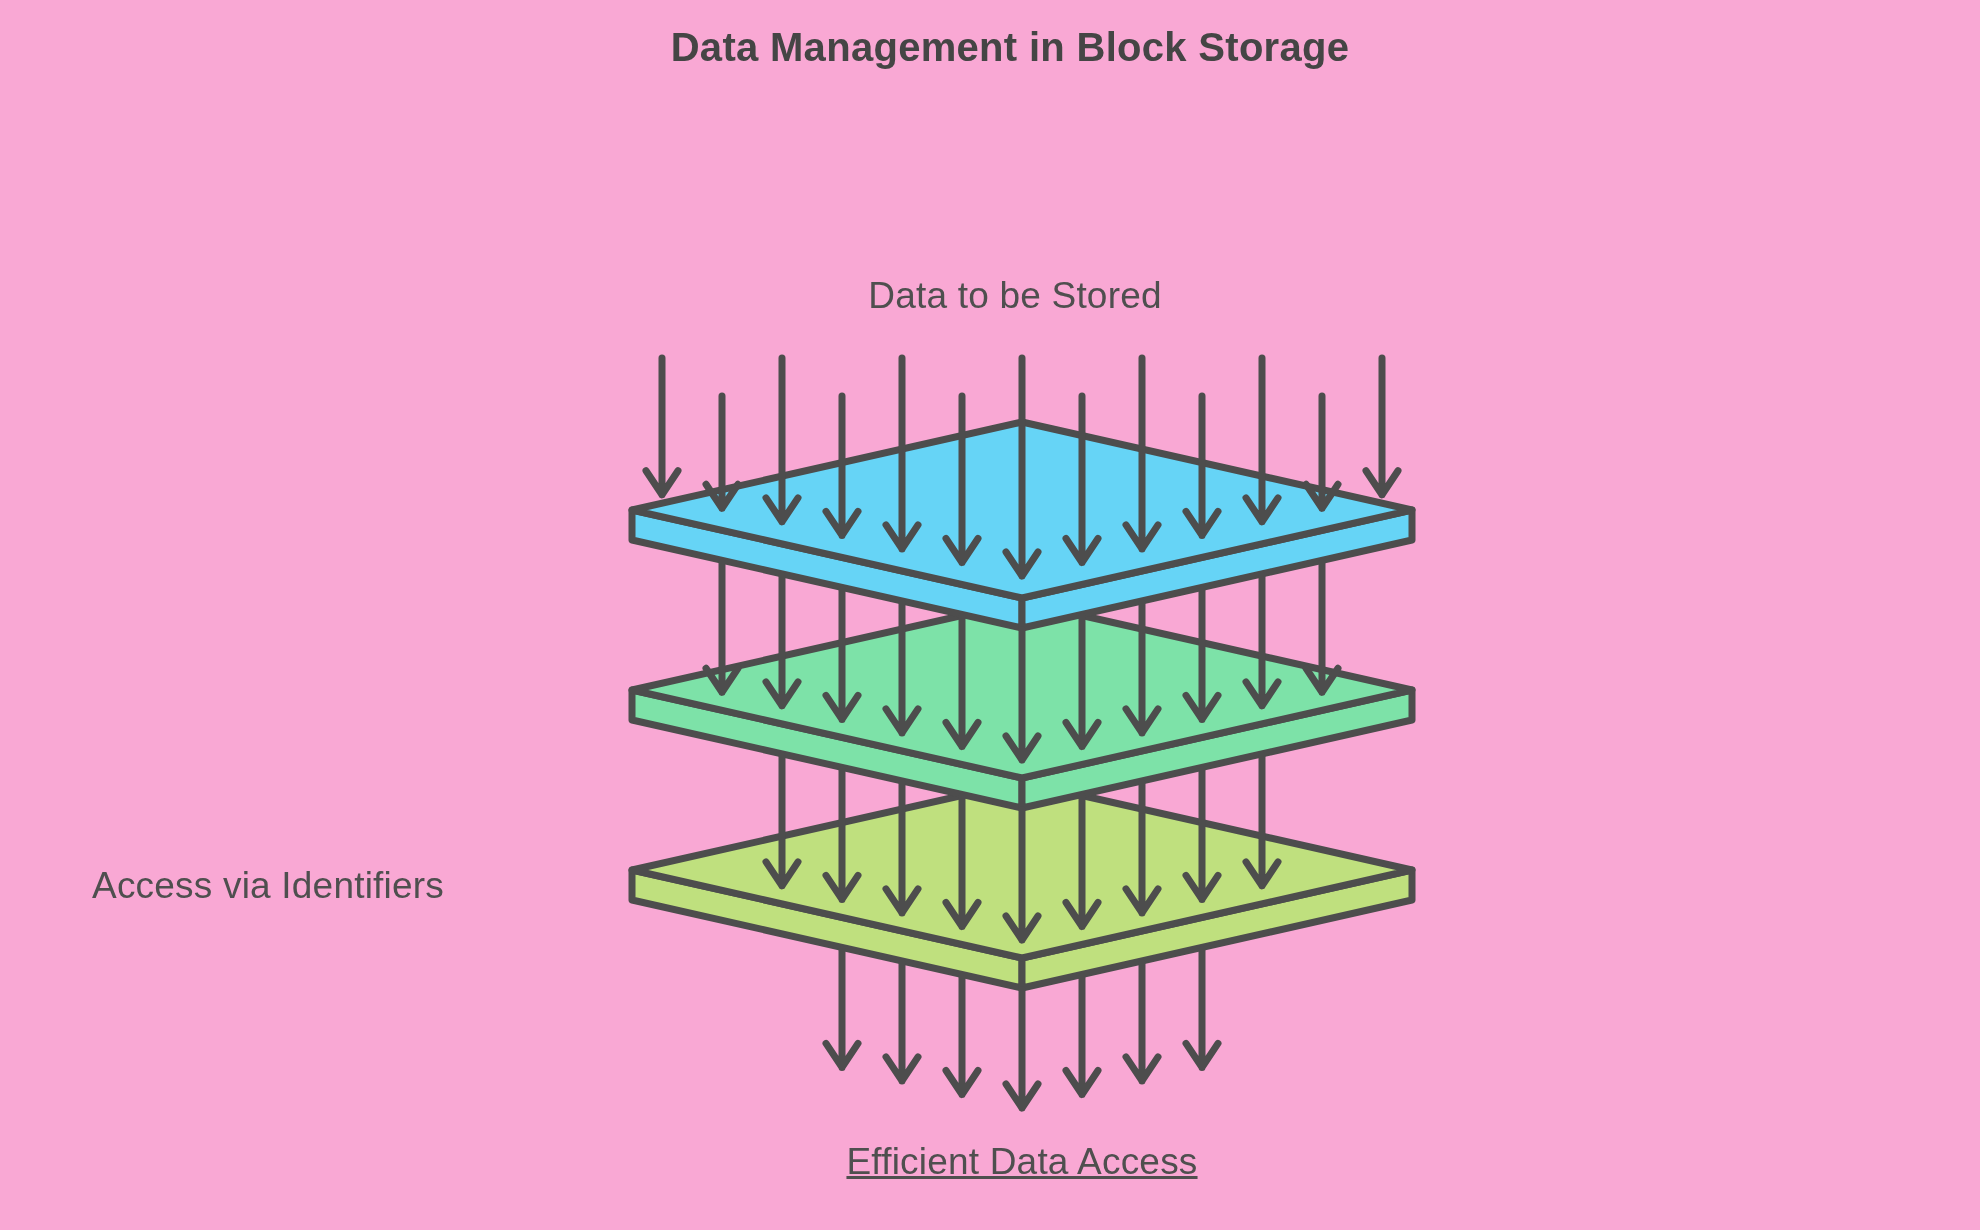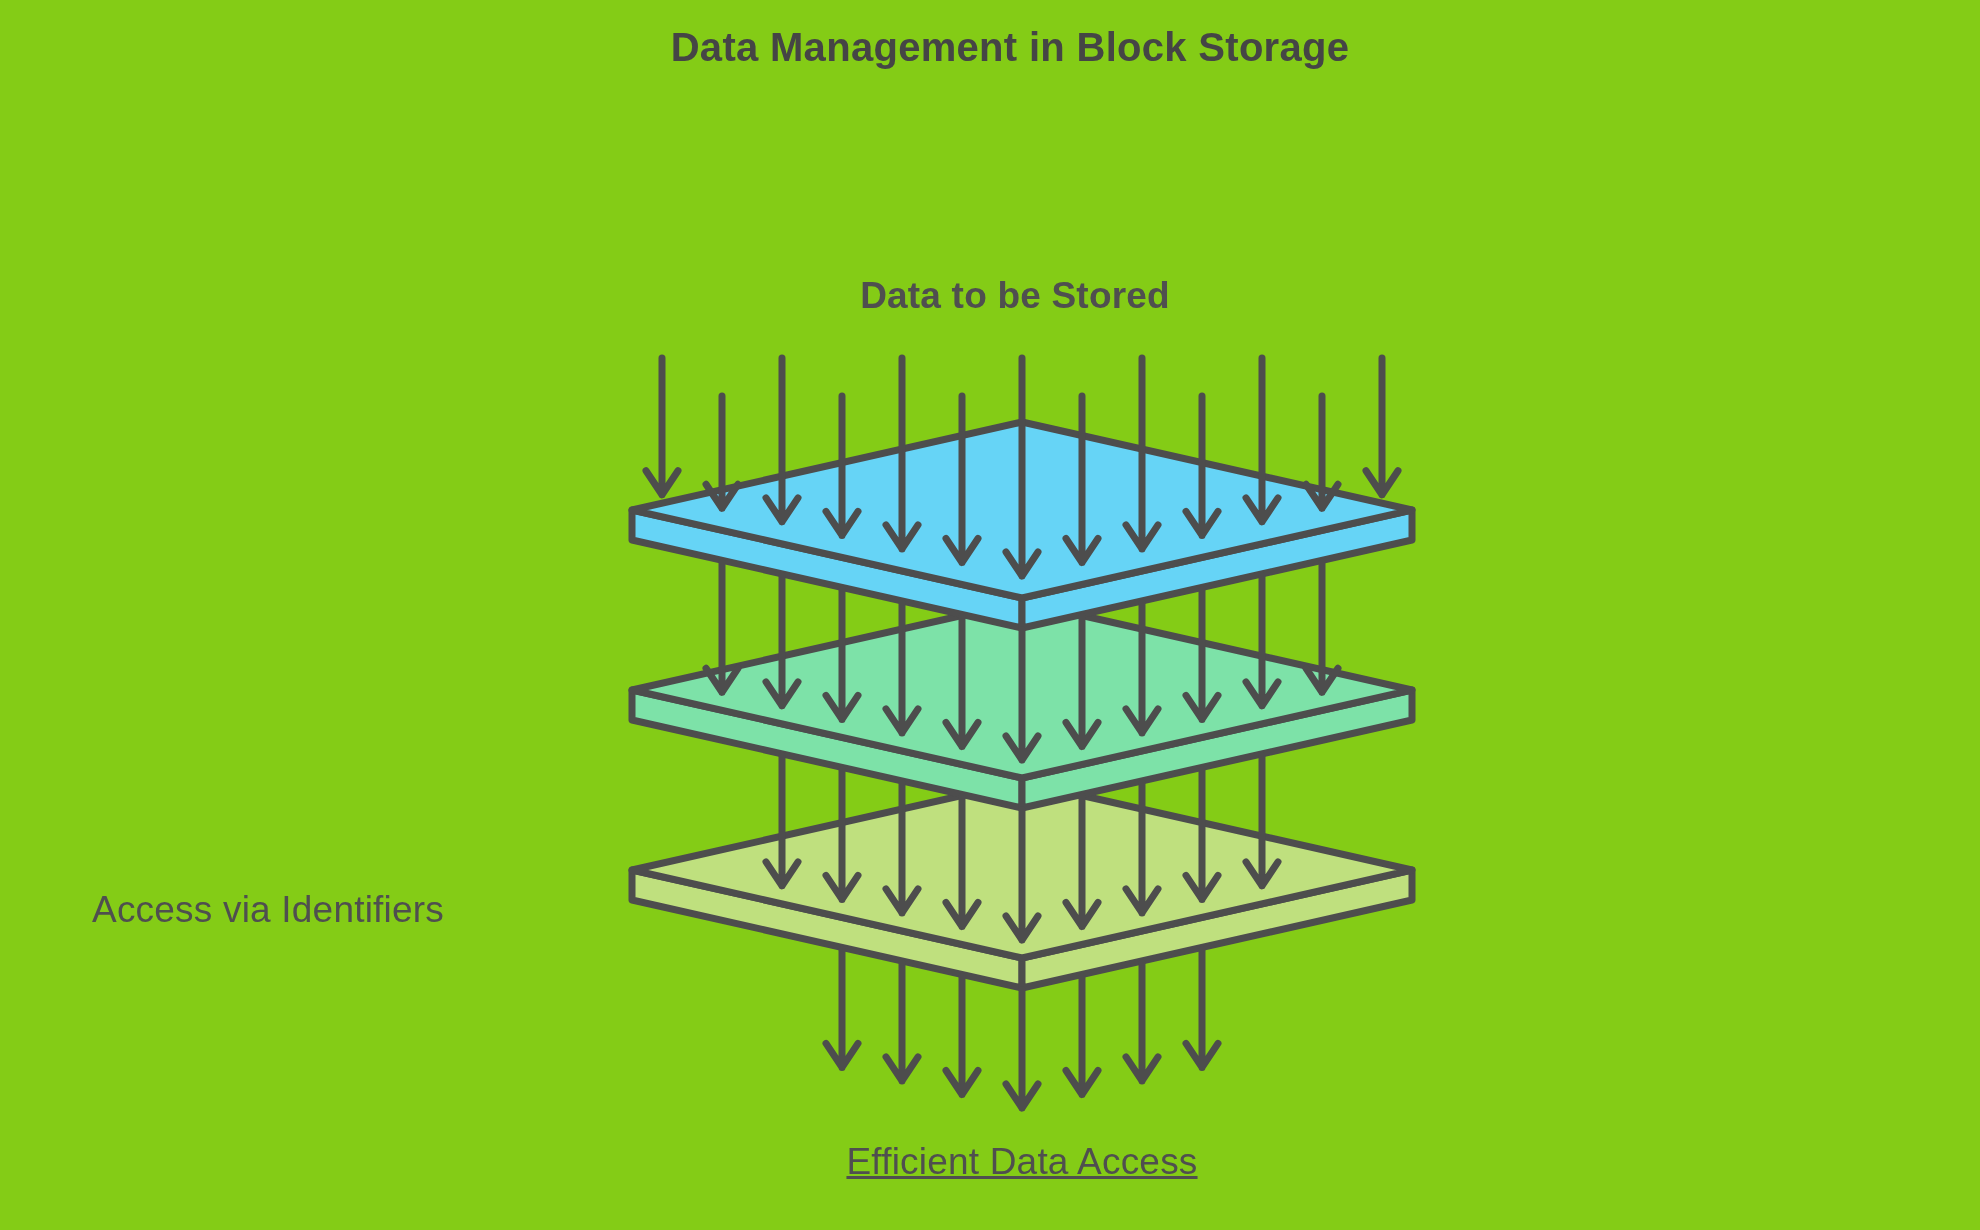--- a/index.html
+++ b/index.html
@@ -1,19 +1,19 @@
 <!DOCTYPE html>
 <html><head>
 <meta charset="utf-8">
 <style>
   html,body{margin:0;padding:0;background:#ffffff;}
   .stage{
     position:relative;
     width:1980px;height:1230px;
-    background:#84cc16;
+    background:#f9a8d4;
     overflow:hidden;
     font-family:"Liberation Sans", sans-serif;
   }
   .stage svg{position:absolute;left:0;top:0;}
   .label{
     position:absolute;
     transform:translate(-50%,-50%);
     white-space:nowrap;
     color:#4f4f4f;
     font-size:37px;
@@ -92,20 +92,20 @@
         <path d="M962,976.4615384615385L962,1094.4615384615386M946,1070.4615384615386L962,1094.4615384615386L978,1070.4615384615386" fill="none" stroke="#4d4d4d" stroke-width="7" stroke-linecap="round" stroke-linejoin="round"></path>
         <path d="M1022,990L1022,1108M1006,1084L1022,1108L1038,1084" fill="none" stroke="#4d4d4d" stroke-width="7" stroke-linecap="round" stroke-linejoin="round"></path>
         <path d="M1082,976.4615384615385L1082,1094.4615384615386M1066,1070.4615384615386L1082,1094.4615384615386L1098,1070.4615384615386" fill="none" stroke="#4d4d4d" stroke-width="7" stroke-linecap="round" stroke-linejoin="round"></path>
         <path d="M1142,962.9230769230769L1142,1080.923076923077M1126,1056.923076923077L1142,1080.923076923077L1158,1056.923076923077" fill="none" stroke="#4d4d4d" stroke-width="7" stroke-linecap="round" stroke-linejoin="round"></path>
         <path d="M1202,949.3846153846154L1202,1067.3846153846152M1186,1043.3846153846152L1202,1067.3846153846152L1218,1043.3846153846152" fill="none" stroke="#4d4d4d" stroke-width="7" stroke-linecap="round" stroke-linejoin="round"></path>
       </g>
     </svg>
 
   <div class="label title" style="left:1010px;top:47px;">Data Management in Block Storage</div>
 
-  <div class="label" style="left:1015px;top:296px;font-weight:bold;">Data to be Stored</div>
+  <div class="label" style="left:1015px;top:296px;">Data to be Stored</div>
 
 
 
-  <div class="label" style="left:268px;top:886px;margin-top:24px;">Access via Identifiers</div>
+  <div class="label" style="left:268px;top:886px;">Access via Identifiers</div>
 
   <div class="label" style="left:1022px;top:1162px;text-decoration:underline;">Efficient Data Access</div>
 </div>
 
 </body></html>

